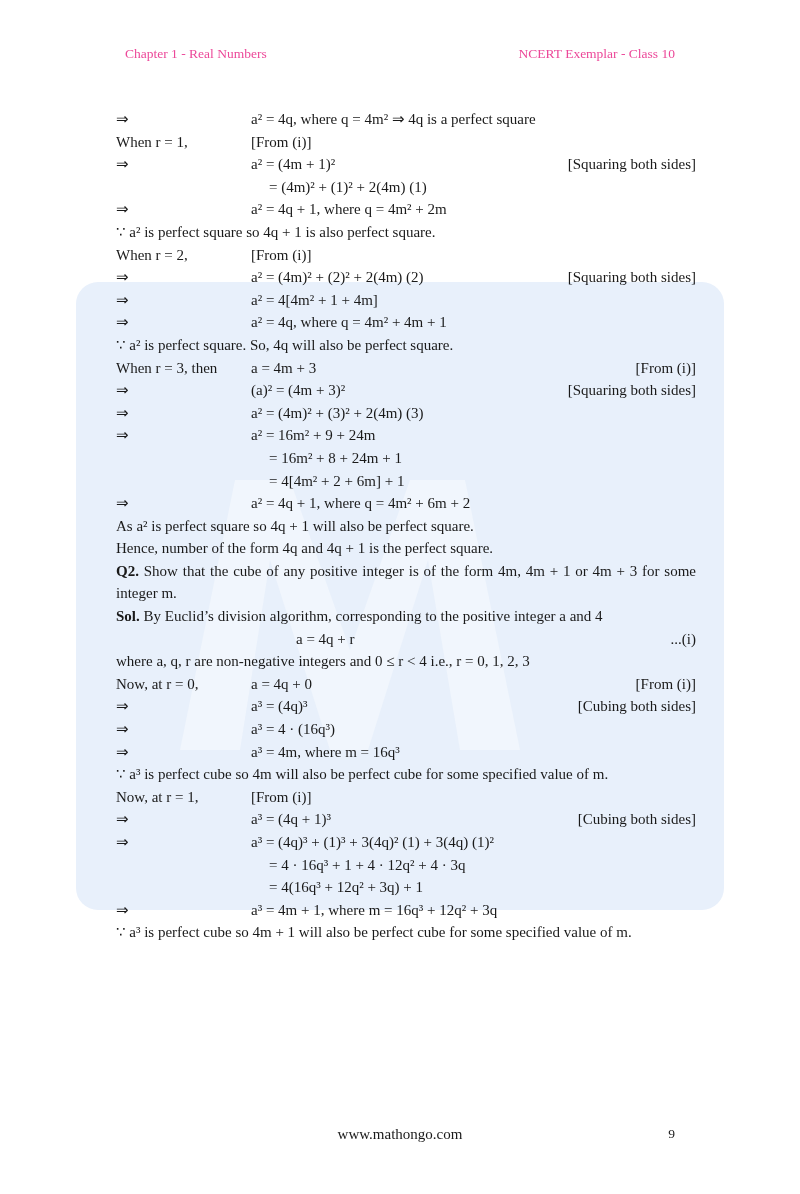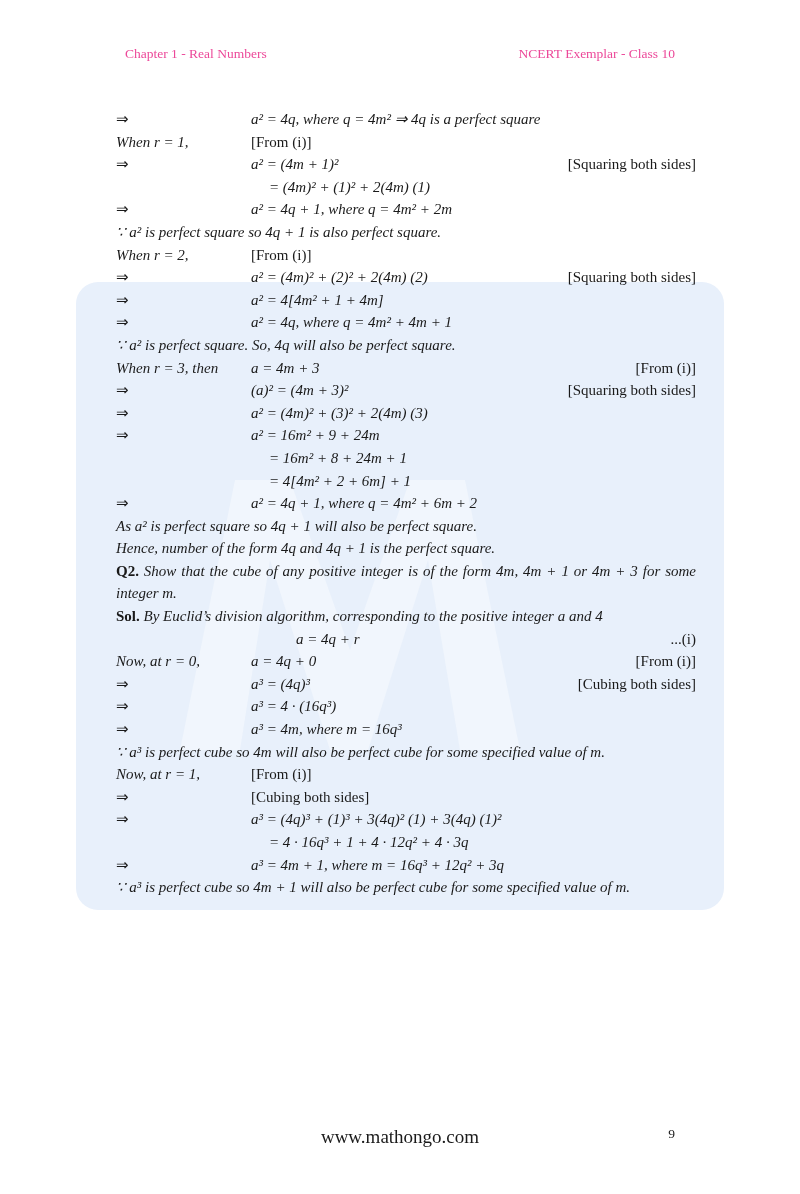--- a/index.html
+++ b/index.html
@@ -81,28 +81,28 @@
   .col-a { width: 135px; flex: none; }
   .col-b { flex: 1 1 auto; }
   .col-c { flex: none; text-align: right; }
 
   .para {
     text-align: justify;
     text-align-last: left;
   }
   .para.just-full { text-align: justify; }
 
-  i, .it { font-style: italic; }
+  i, .it { }
   b, .bold { font-weight: bold; }
   .foot-center {
     position: absolute;
     left: 0;
     width: 800px;
     text-align: center;
-    font-size: 19px;
+    font-size: 15px;
   }
   .foot-right {
     position: absolute;
     right: 125px;
     font-size: 13.5px;
   }
 </style>
 </head>
 <body>
 
@@ -237,20 +237,23 @@
         <b>Sol.</b>
         <span class="it">By Euclid’s division algorithm, corresponding to the positive integer a and 4</span>
       </div>
 
       <div class="line">
         <span class="col-a"></span>
         <span class="col-b it" style="padding-left:45px;">a = 4q + r</span>
         <span class="col-c">...(i)</span>
       </div>
 
+      <div class="line">
+        <span class="col-b it">where a, q, r are non-negative integers and 0 ≤ r &lt; 4 i.e., r = 0, 1, 2, 3</span>
+      </div>
 
       <div class="line">
         <span class="col-a it">Now, at r = 0,</span>
         <span class="col-b it">a = 4q + 0</span>
         <span class="col-c">[From (i)]</span>
       </div>
 
       <div class="line">
         <span class="col-a">⇒</span>
         <span class="col-b it">a³ = (4q)³</span>
@@ -271,33 +274,38 @@
         <span class="it">∵  a³ is perfect cube so 4m will also be perfect cube for some specified value of m.</span>
       </div>
 
       <div class="line">
         <span class="col-a it">Now, at r = 1,</span>
         <span class="col-c">[From (i)]</span>
       </div>
 
       <div class="line">
         <span class="col-a">⇒</span>
+        <span class="col-b it">a³ = (4q + 1)³</span>
         <span class="col-c">[Cubing both sides]</span>
       </div>
 
       <div class="line">
         <span class="col-a">⇒</span>
         <span class="col-b it">a³ = (4q)³ + (1)³ + 3(4q)² (1) + 3(4q) (1)²</span>
       </div>
 
       <div class="line">
         <span class="col-a"></span>
         <span class="col-b it" style="padding-left:18px;">= 4 · 16q³ + 1 + 4 · 12q² + 4 · 3q</span>
       </div>
 
+      <div class="line">
+        <span class="col-a"></span>
+        <span class="col-b it" style="padding-left:18px;">= 4(16q³ + 12q² + 3q) + 1</span>
+      </div>
 
       <div class="line">
         <span class="col-a">⇒</span>
         <span class="col-b it">a³ = 4m + 1,    where m = 16q³ + 12q² + 3q</span>
       </div>
 
       <div class="para just-full">
         <span class="it">∵  a³ is perfect cube so 4m + 1 will also be perfect cube for some specified value of m.</span>
       </div>
 

